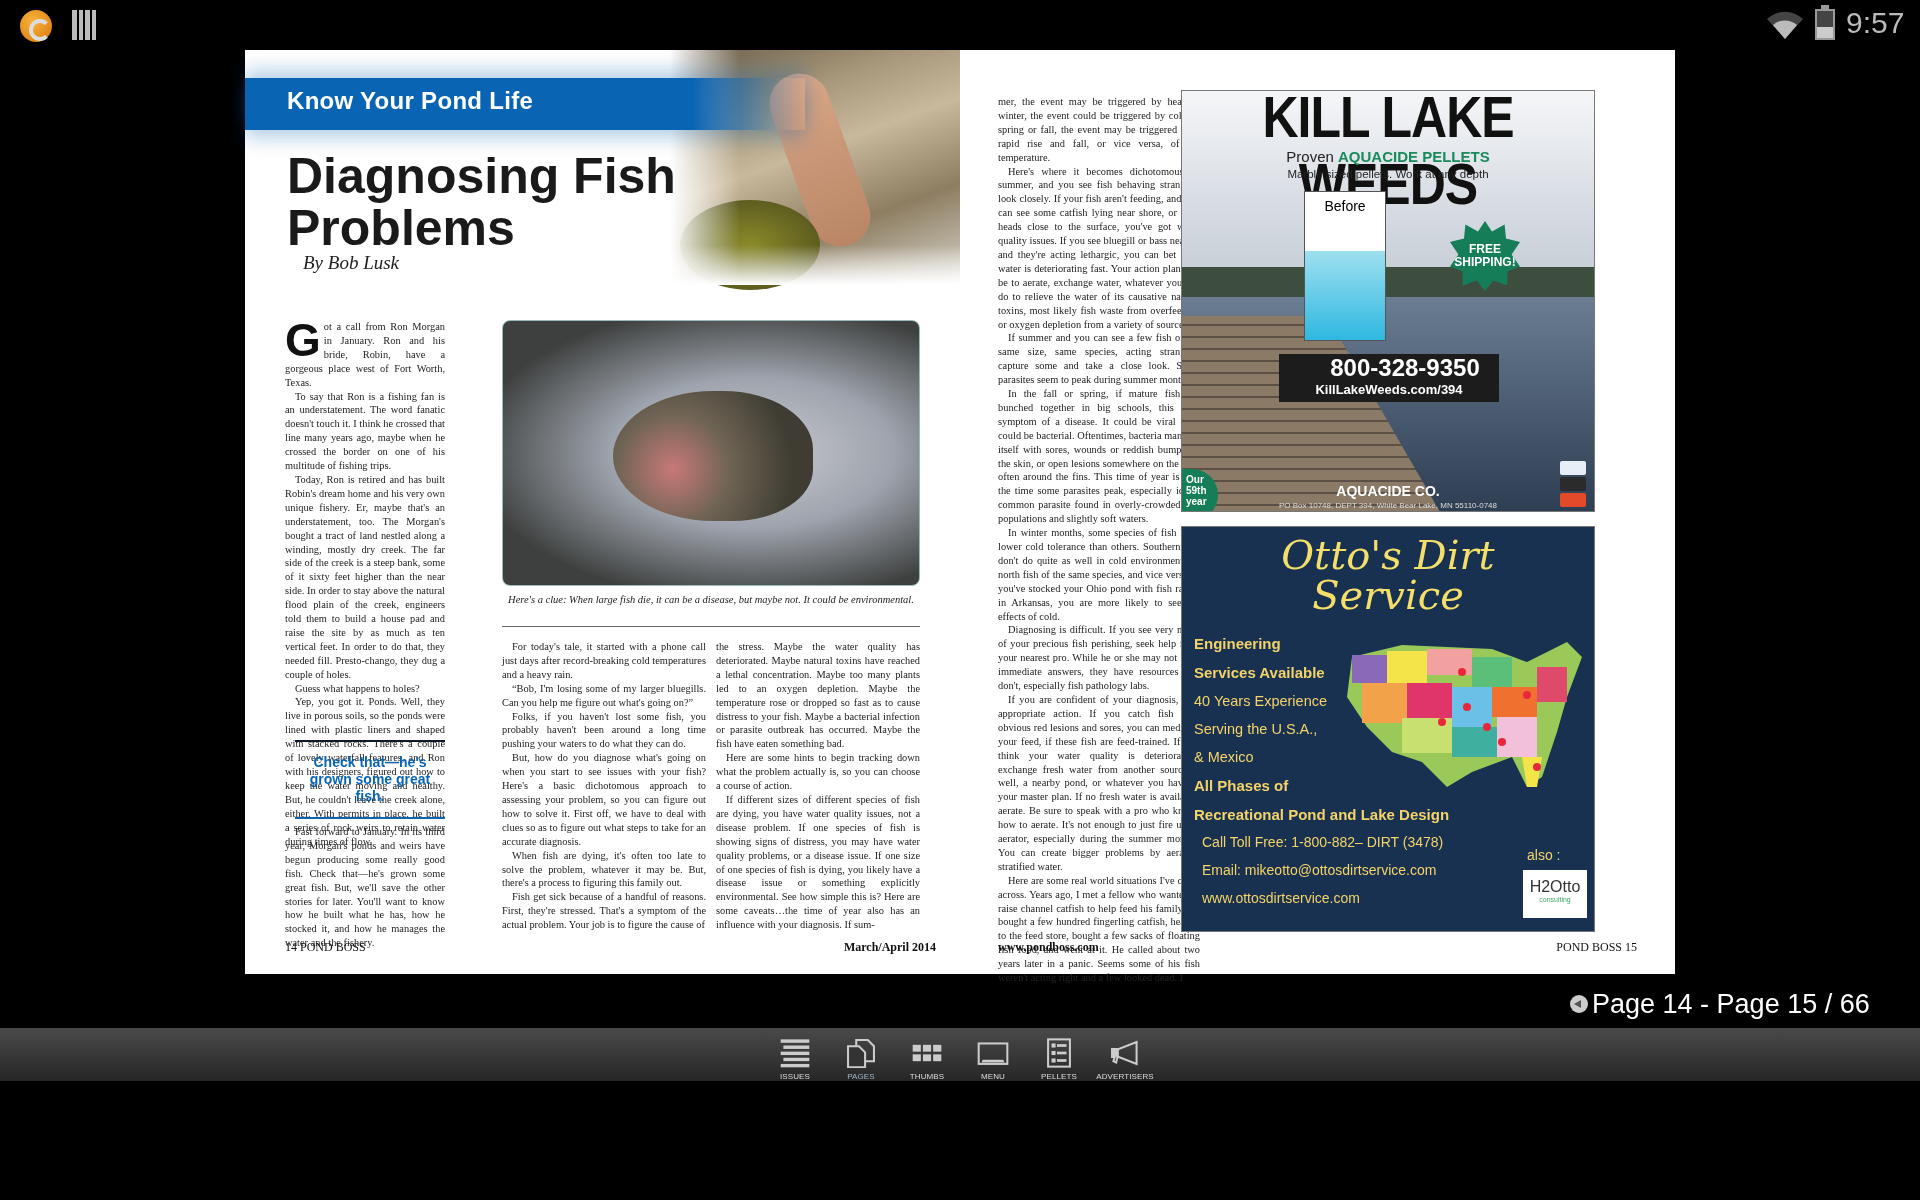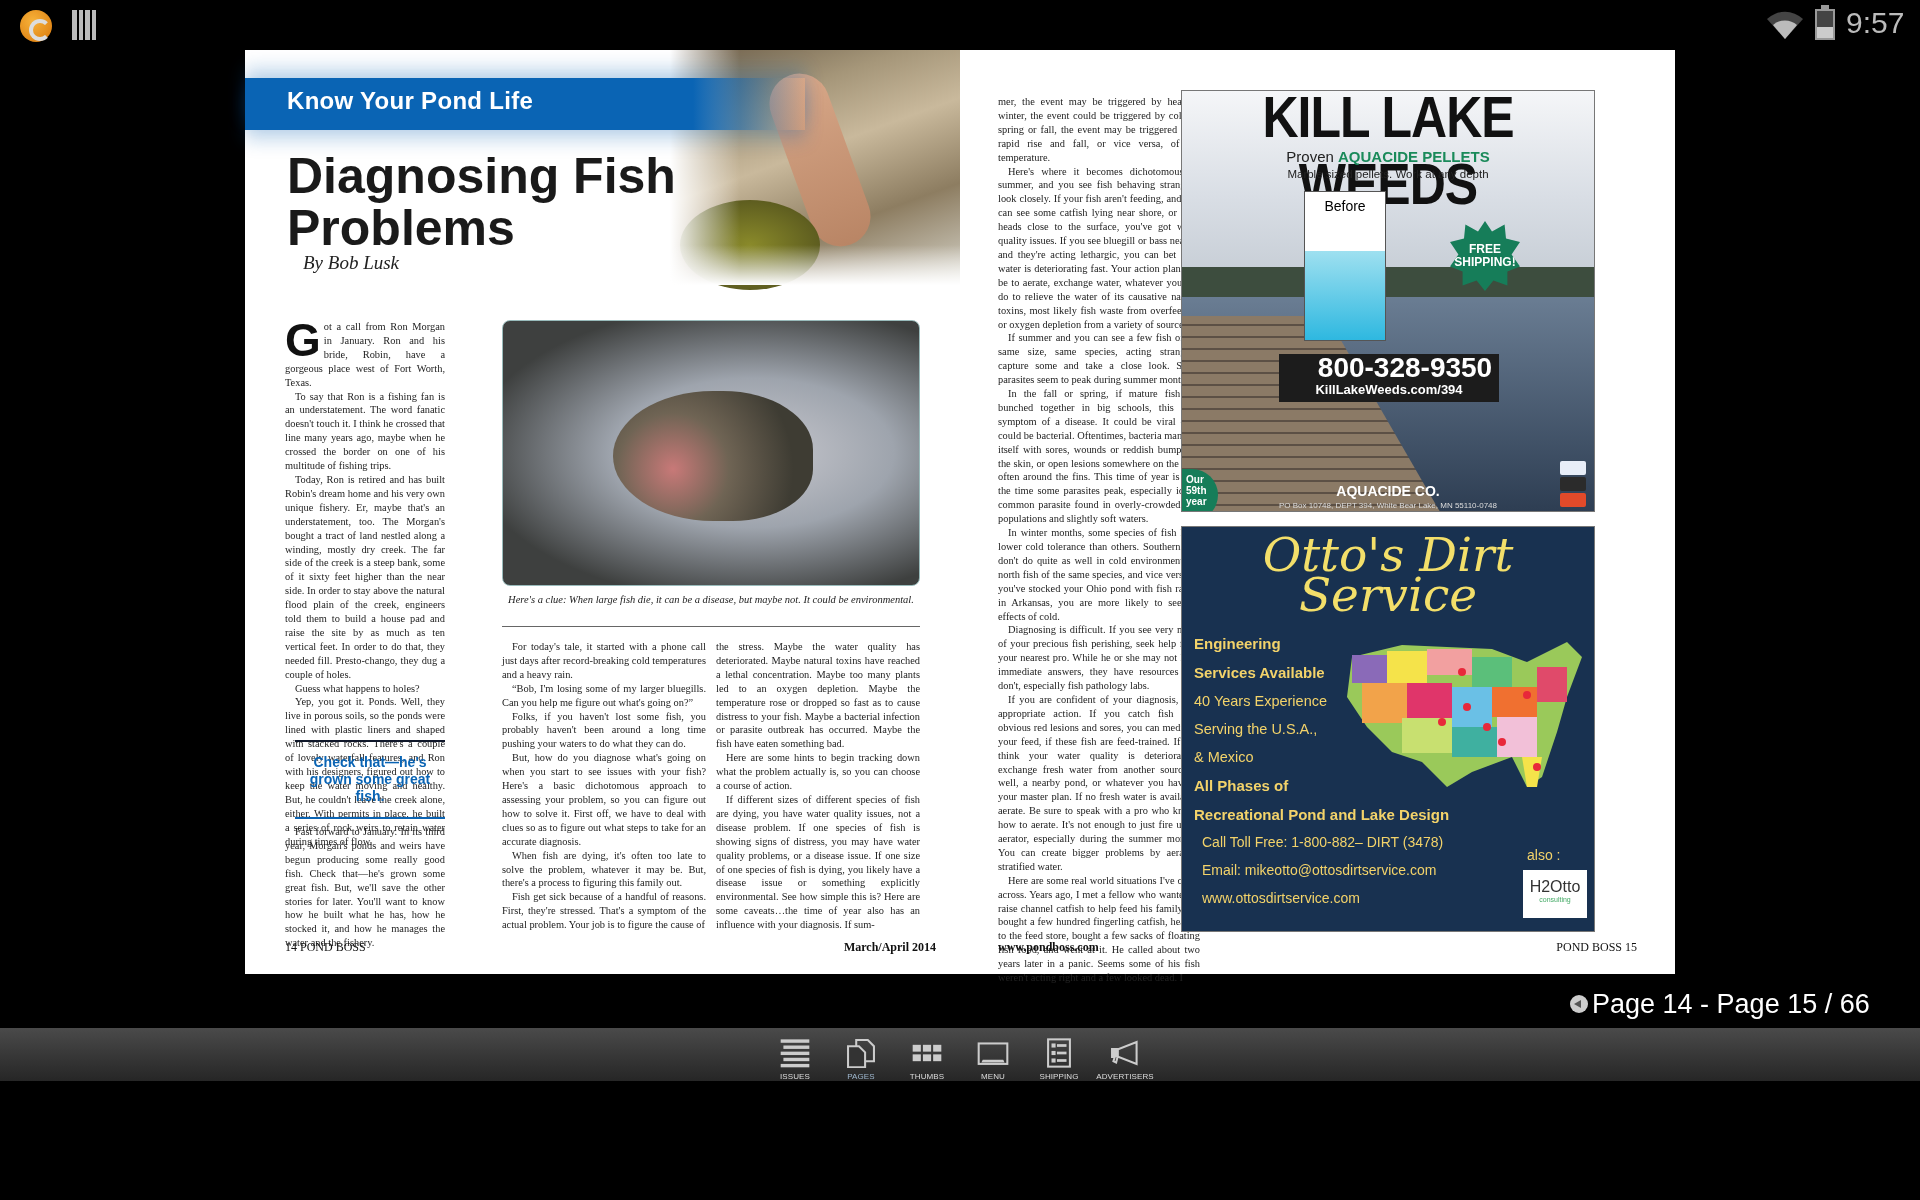--- a/index.html
+++ b/index.html
@@ -45,31 +45,31 @@
   .ad-kill .hills { position: absolute; left: 0; top: 176px; width: 100%; height: 30px; background: #3d4d3e; }
   .ad-kill .water { position: absolute; left: 0; top: 206px; width: 100%; height: 216px; background: linear-gradient(#6a7d93, #2d3d52); }
   .ad-kill .dock { position: absolute; left: -40px; top: 225px; width: 260px; height: 260px; background: repeating-linear-gradient(0deg, #8b7a66 0 10px, #5c5045 10px 12px); transform: skewX(30deg); }
   .kill-title { position: absolute; left: 0; top: 2px; width: 100%; text-align: center; font-weight: 900; font-size: 50px; letter-spacing: -1px; color: #111; transform: scaleY(1.15); }
   .kill-sub { position: absolute; left: 0; top: 57px; width: 100%; text-align: center; font-size: 15px; color: #222; }
   .kill-sub b { color: #1a8a5a; }
   .kill-sub2 { position: absolute; left: 0; top: 77px; width: 100%; text-align: center; font-size: 11.5px; color: #222; }
   .ba-box { position: absolute; top: 100px; width: 82px; height: 150px; background: linear-gradient(#fff 0 40%, #9ee0f0 40%, #2eb8e0 100%); border: 1px solid #555; font-size: 14px; text-align: center; padding-top: 6px; }
   .free-ship { position: absolute; left: 268px; top: 130px; width: 70px; height: 70px; background: #167d59; color: #fff; font-weight: bold; font-size: 12px; line-height: 13px; text-align: center; padding-top: 22px; clip-path: polygon(50% 0,60% 15%,78% 5%,80% 25%,100% 30%,88% 48%,100% 65%,82% 72%,82% 92%,62% 85%,50% 100%,38% 85%,18% 92%,18% 72%,0 65%,12% 48%,0 30%,20% 25%,22% 5%,40% 15%); }
   .phone-box { position: absolute; left: 97px; top: 263px; width: 220px; height: 48px; background: #1c1c1c; color: #fff; text-align: center; }
-  .phone-num { font-weight: bold; font-size: 28px; line-height: 28px; margin-left: 32px; }
+  .phone-num { font-weight: bold; font-size: 24px; line-height: 28px; margin-left: 32px; }
   .phone-url { font-weight: bold; font-size: 13px; }
   .price-box { position: absolute; left: 70px; top: 318px; width: 290px; height: 52px; background: rgba(20,30,45,0.7); color: #fff; text-align: center; font-weight: bold; font-size: 10.5px; line-height: 11.5px; padding-top: 3px; }
   .our-year { position: absolute; left: -8px; top: 378px; width: 44px; height: 52px; border-radius: 0 26px 26px 0; background: #167d59; color: #fff; font-weight: bold; font-size: 10px; line-height: 11px; padding: 5px 0 0 12px; }
   .aquacide { position: absolute; left: 0; top: 392px; width: 100%; text-align: center; color: #fff; font-weight: bold; font-size: 14px; }
   .address { position: absolute; left: 0; top: 410px; width: 100%; text-align: center; color: #ddd; font-size: 8px; }
   .cards { position: absolute; left: 378px; top: 370px; width: 26px; }
   .cards span { display: block; height: 14px; margin-bottom: 2px; border-radius: 2px; }
 
   .ad-otto { position: absolute; left: 221px; top: 476px; width: 414px; height: 406px; background: #183150; border: 1px solid #777; overflow: hidden; }
-  .otto-title { position: absolute; left: 0; top: 8px; width: 100%; text-align: center; font-family: "DejaVu Serif", serif; font-style: italic; font-size: 47px; line-height: 40px; color: #f3df6a; }
+  .otto-title { position: absolute; left: 0; top: 8px; width: 100%; text-align: center; font-family: "DejaVu Serif", serif; font-style: italic; font-size: 40px; line-height: 40px; color: #f3df6a; }
   .otto-line { position: absolute; left: 12px; color: #f3d36a; font-size: 14.5px; }
   .otto-line.bold { font-weight: 900; font-size: 15px; }
   .otto-map { position: absolute; left: 160px; top: 110px; width: 245px; height: 160px; }
   .also { position: absolute; left: 345px; top: 320px; color: #f3d36a; font-size: 14px; }
   .h2o-logo { position: absolute; left: 341px; top: 343px; width: 64px; height: 48px; background: #fff; color: #333; font-size: 16px; text-align: center; padding-top: 8px; }
   .h2o-logo small { display: block; font-size: 7px; color: #4a6; }
 
   .page-indicator { position: absolute; left: 1570px; top: 986px; height: 36px; color: #fff; font-size: 27px; display: flex; align-items: center; gap: 4px; }
   .prev-arrow { width: 18px; height: 18px; border-radius: 50%; background: #ccc; position: relative; }
   .prev-arrow::after { content: ""; position: absolute; left: 4px; top: 5px; border-right: 7px solid #555; border-top: 4px solid transparent; border-bottom: 4px solid transparent; }
@@ -287,21 +287,21 @@
         <rect x="7" y="2" width="32" height="40" fill="none" stroke="#ccc" stroke-width="3"></rect>
         <g fill="#ccc">
           <rect x="12" y="8" width="6" height="6"></rect>
           <rect x="20" y="9" width="14" height="4"></rect>
           <rect x="12" y="19" width="6" height="6"></rect>
           <rect x="20" y="20" width="14" height="4"></rect>
           <rect x="12" y="30" width="6" height="6"></rect>
           <rect x="20" y="31" width="14" height="4"></rect>
         </g>
       </svg>
-    <span class="tb-label">SHIPPING</span>
+    <span class="tb-label">PELLETS</span>
   </div>
   <div class="tb-item">
     <svg class="tb-icon" viewBox="0 0 46 44">
         <path d="M4 16 H14 L40 6 V38 L14 28 H12 L10 36 L6 34 L8 28 H4 Z" fill="none" stroke="#ccc" stroke-width="3"></path>
         <rect x="4" y="16" width="10" height="12" fill="#ccc"></rect>
       </svg>
     <span class="tb-label">ADVERTISERS</span>
   </div>
 </div>
 

